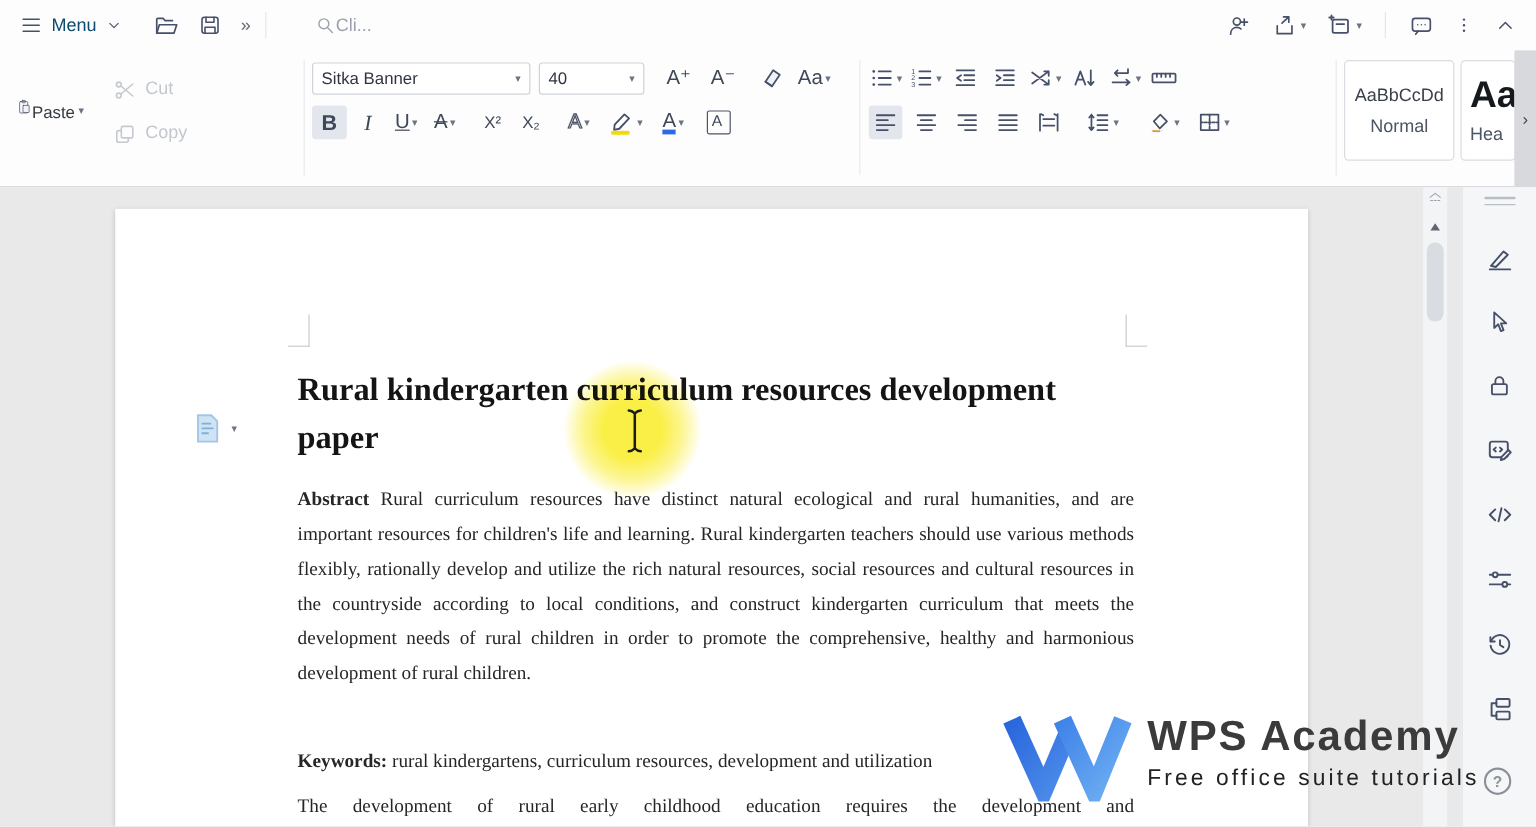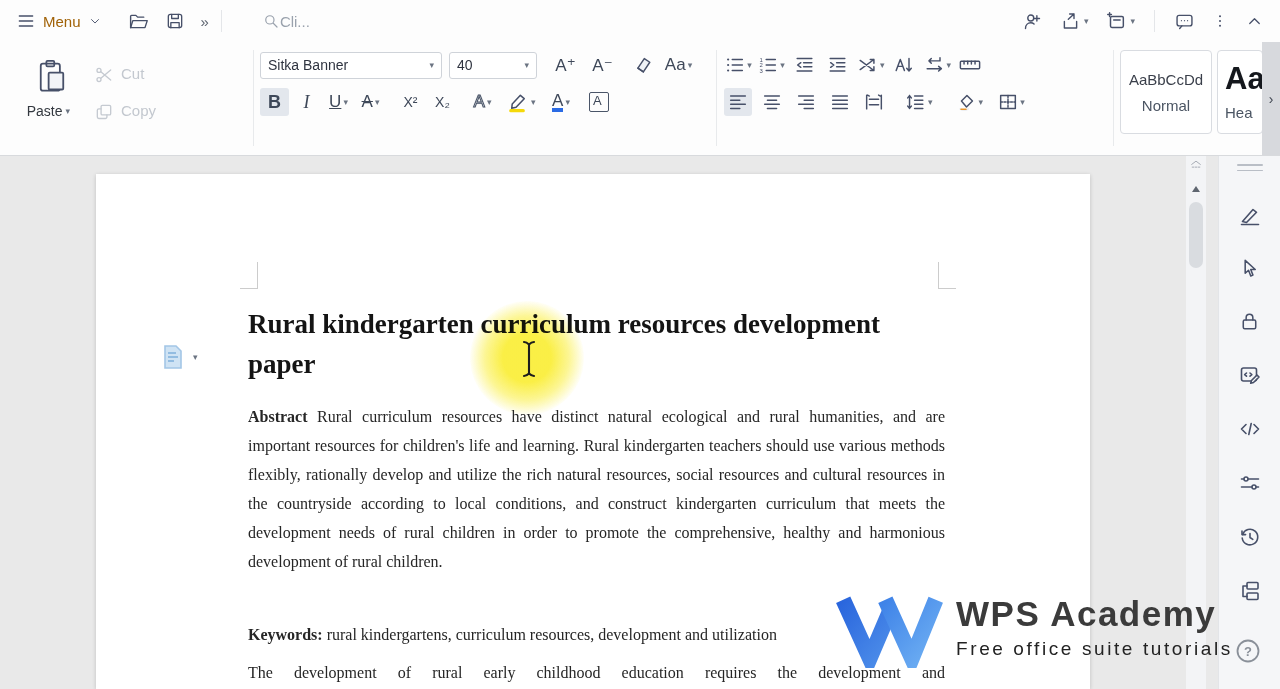--- a/index.html
+++ b/index.html
@@ -6,40 +6,40 @@
   body { background:#d0d0d0; font-family:"Liberation Sans","DejaVu Sans",sans-serif; }
   .app { position:relative; width:1280px; height:689px; background:#fdfdfd; overflow:hidden; }
 
   svg.ic { fill:none; stroke:#475069; stroke-width:1.6; stroke-linecap:round; stroke-linejoin:round; display:block; }
   svg.ic.dis { stroke:#c5cad1; }
   .car { font-size:9px; color:#6b7482; line-height:1; }
 
   
   .titlebar { position:absolute; top:0; left:0; right:0; height:42px; display:flex; align-items:center; background:#fdfdfd; }
   .menu-group { display:flex; align-items:center; gap:7px; padding-left:16px; cursor:default; }
-  .menu-label { font-size:15px; color:#a16207; }
+  .menu-label { font-size:15px; color:#0c4a6e; }
   .qat { display:flex; align-items:center; gap:16px; margin-left:26px; }
   .qat-more { font-size:15px; color:#5f6672; }
   .vdiv { width:1px; height:22px; background:#e4e6e9; margin:0 12px; }
   .tabs { display:flex; align-items:center; height:100%; }
   .tab { position:relative; font-size:15px; color:#2f3440; padding:4px 11px; white-space:nowrap; }
   .tab + .tab::before { content:""; position:absolute; left:0; top:50%; transform:translateY(-50%); width:1px; height:14px; background:#e0e3e7; }
   .tab.active { background:#4779e3; color:#fff; border-radius:3px; font-weight:bold; padding:3px 9px; margin-right:2px; }
   .tab.active + .tab::before { display:none; }
   .search { display:flex; align-items:center; gap:0; margin-left:28px; width:72px; }
   .search-text { font-size:15px; color:#9aa2ad; }
   .tb-icons { display:flex; align-items:center; gap:17px; margin-left:auto; padding-right:16px; }
   .tb-btn { display:flex; align-items:center; gap:3px; }
 
   
   .ribbon { position:absolute; top:42px; left:0; right:0; height:114px; background:#fdfdfd; border-bottom:1px solid #d8dadd; }
   .rdiv { position:absolute; top:8px; width:1px; height:96px; background:#e8eaec; }
 
   .grp-clipboard { position:absolute; left:14px; top:6px; display:flex; gap:24px; }
-  .big-btn { display:flex; flex-direction:column; align-items:flex-end; width:56px; padding-top:8px; }
+  .big-btn { display:flex; flex-direction:row; align-items:center; width:56px; padding-top:8px; }
   .big-btn .lbl { margin-top:7px; font-size:14px; color:#33383f; display:flex; align-items:center; gap:3px; }
   .big-btn .lbl2 { font-size:14px; color:#33383f; line-height:22px; text-align:center; margin-top:4px; }
   .cutcopy { display:flex; flex-direction:column; gap:17px; padding-top:17px; }
   .mini-btn { display:flex; align-items:flex-start; gap:7px; font-size:15px; color:#c3c8cf; }
 
   .grp-font { position:absolute; left:260px; top:9px; width:452px; }
   .frow { display:flex; align-items:center; }
   .combo { height:27px; border:1px solid #cfd3d9; border-radius:3px; background:#fff; display:flex; align-items:center; justify-content:space-between; padding:0 7px; font-size:14px; color:#2f3440; }
   .combo.fname { width:182px; }
   .combo.fsize { width:88px; margin-left:7px; }

